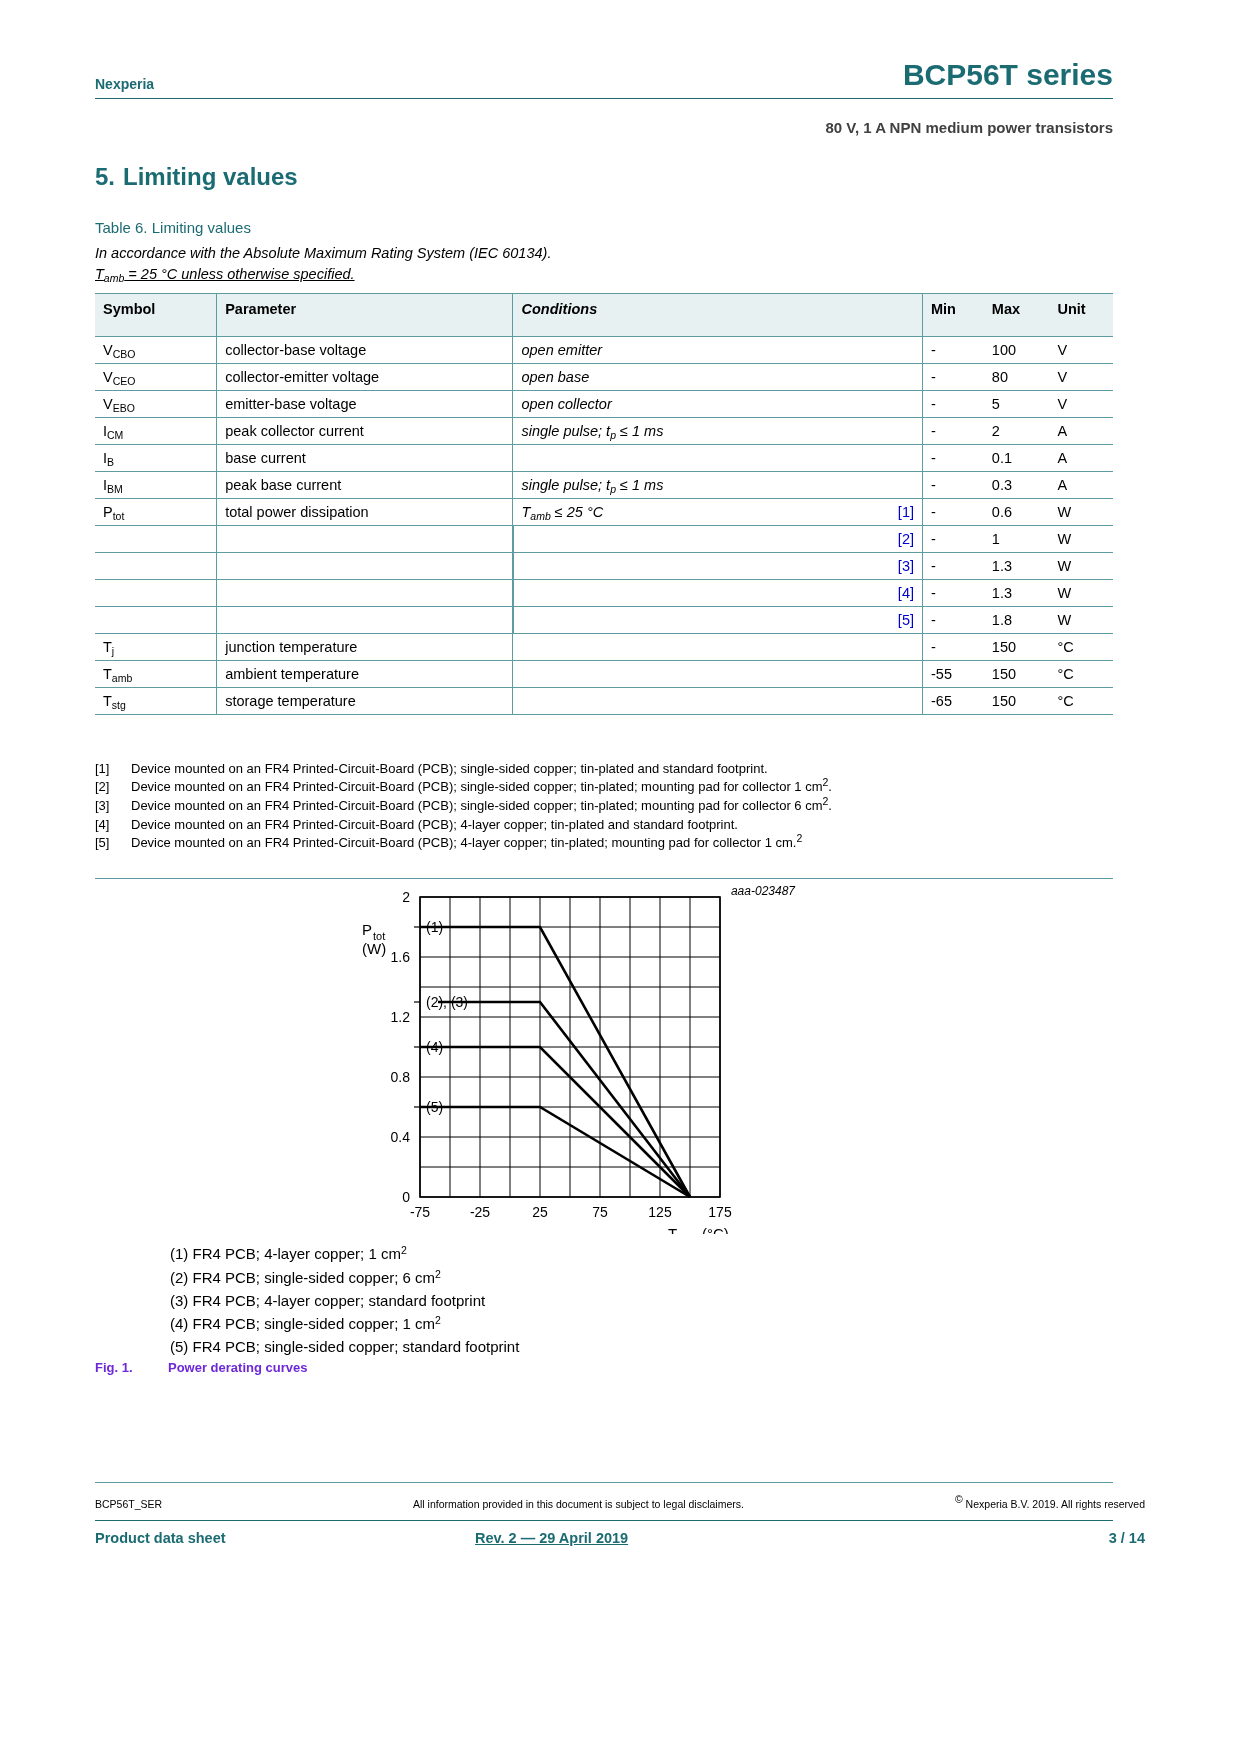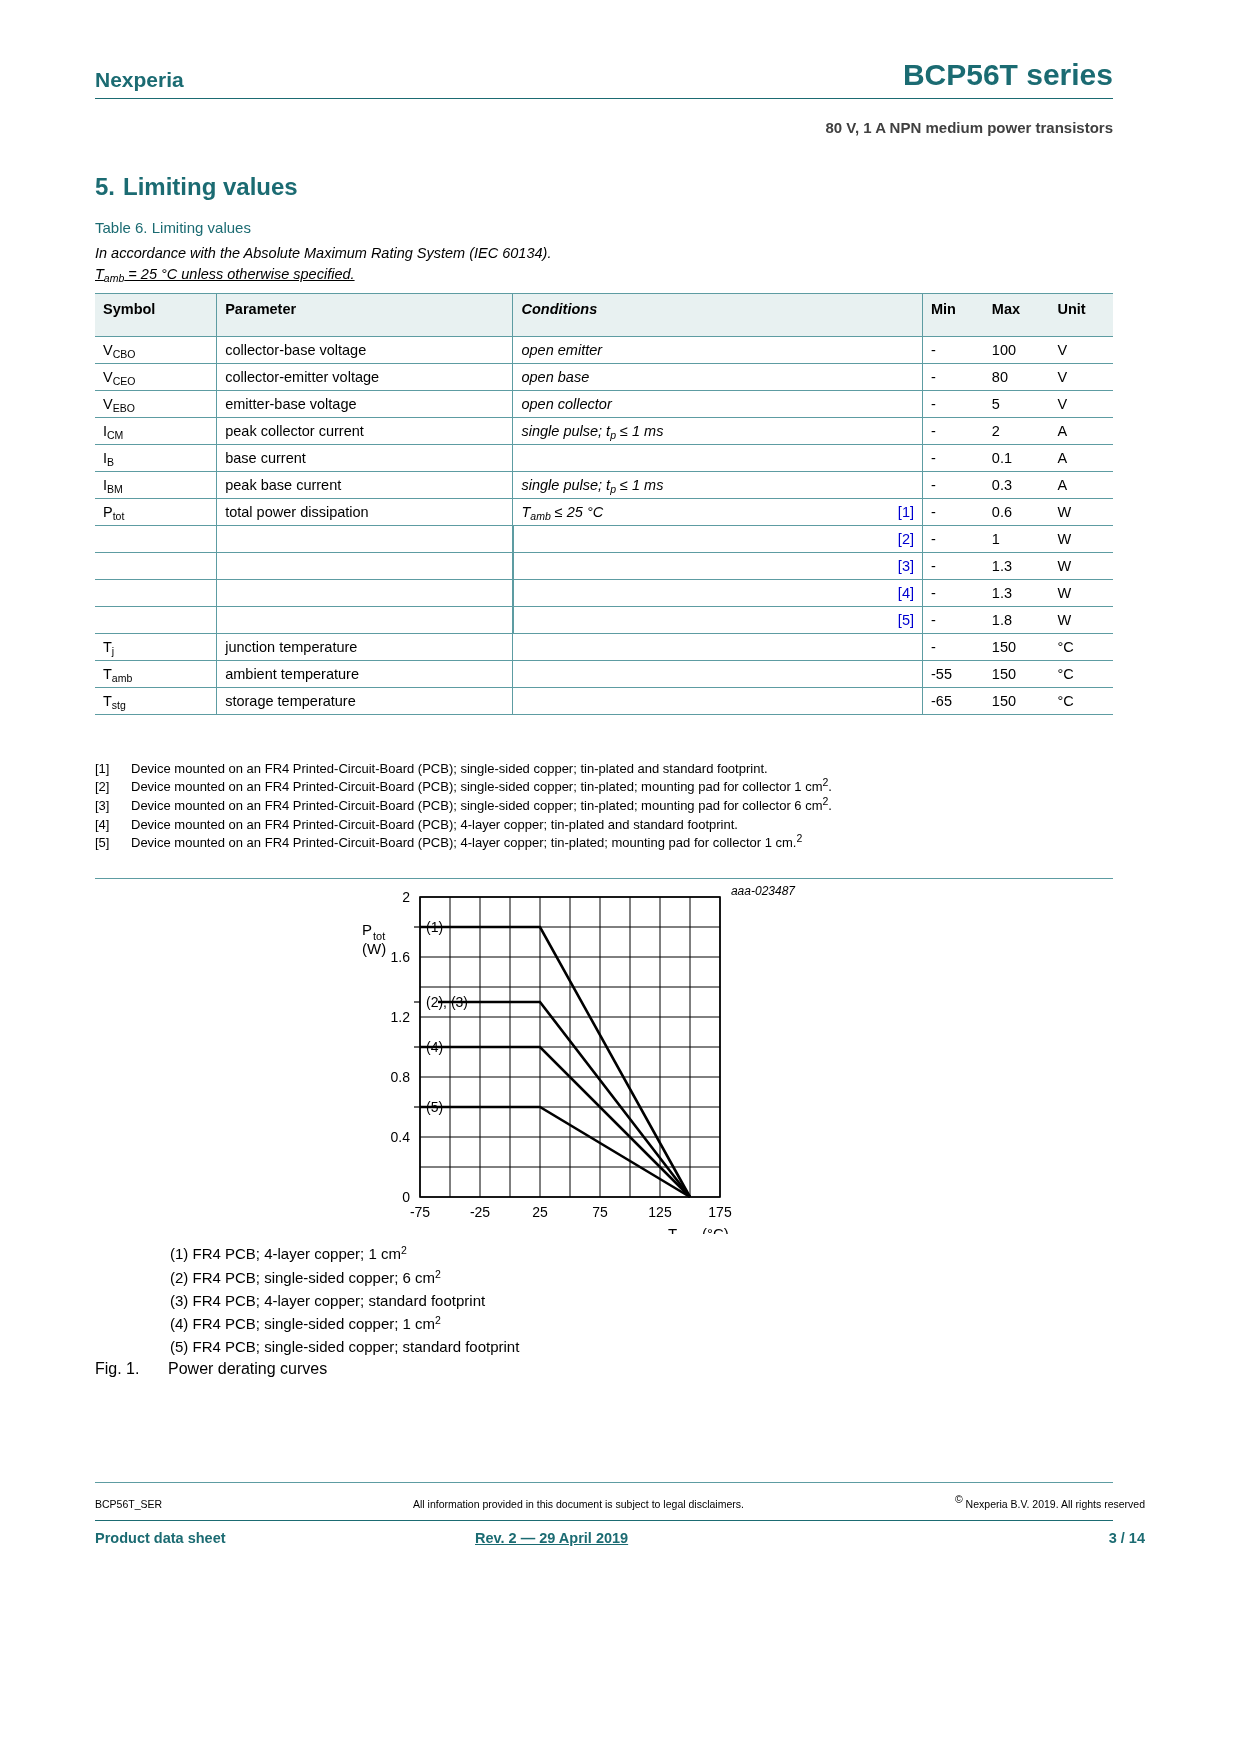--- a/index.html
+++ b/index.html
@@ -9,27 +9,27 @@
     background:#ffffff;
     font-family:"Liberation Sans", sans-serif;
     color:#000000;
     position:relative;
   }
   .page { position:absolute; left:0; top:0; width:1240px; height:1754px; }
 
   
   .hdr { position:absolute; left:95px; top:58px; width:1018px; }
   .hdr-row { display:flex; justify-content:space-between; align-items:flex-end; }
-  .brand { font-size:21px; font-weight:bold; color:#1b6b72; letter-spacing:0px; }
+  .brand { font-size:14px; font-weight:bold; color:#1b6b72; letter-spacing:0px; }
   .prodtitle { font-size:30px; font-weight:bold; color:#1b6b72; }
   .hdr-rule { border-top:1.6px solid #1b6b72; margin-top:6px; }
   .subtitle { text-align:right; font-size:15px; font-weight:bold; color:#404040; margin-top:20px; }
 
   
-  .sec-title { position:absolute; left:95px; top:173px; font-size:24px; font-weight:bold; color:#1b6b72; }
+  .sec-title { position:absolute; left:95px; top:163px; font-size:24px; font-weight:bold; color:#1b6b72; }
   .sec-num { display:inline-block; width:28px; }
 
   .tbl-caption { position:absolute; left:95px; top:219px; font-size:15px; font-weight:normal; color:#1b6b72; }
   .tbl-note1 { position:absolute; left:95px; top:245px; font-size:14.5px; font-style:italic; }
   .tbl-note2 { position:absolute; left:95px; top:266px; font-size:14.5px; font-style:italic;text-decoration:underline; }
 
   
   table.lim { position:absolute; left:95px; top:293px; width:1018px; border-collapse:collapse; font-size:14.5px; }
   table.lim th, table.lim td { border-bottom:1px solid #5d9ca2; padding:5px 8px 5px 8px; vertical-align:top; text-align:left; font-weight:normal; }
   table.lim thead th { background:#e8f1f1; font-weight:bold; border-top:1px solid #5d9ca2; border-bottom:1px solid #5d9ca2; padding-top:7px; padding-bottom:19px; }
@@ -59,21 +59,21 @@
   .figwrap { position:absolute; left:95px; top:878px; width:1018px; }
   .figrule-top { border-top:1px solid #5d9ca2; }
   .figcode { position:absolute; right:318px; top:6px; font-size:12px; font-style:italic; }
 
   .chart-area { position:relative; width:1018px; height:355px; }
   svg.chart { position:absolute; left:0; top:0; }
 
   .legend { position:absolute; left:170px; top:1243px; font-size:15px; line-height:22.5px; }
   .legend div { white-space:nowrap; }
 
-  .figcap { position:absolute; left:95px; top:1360px; font-size:16px; font-weight:normal; color:#000000; }
+  .figcap { position:absolute; left:95px; top:1360px; font-size:13px; font-weight:bold; color:#6d28d9; }
   .figcap .lbl { display:inline-block; width:73px; }
 
   
   .foot-rule { position:absolute; left:95px; top:1482px; width:1018px; border-top:1px solid #5d9ca2; }
   .foot-small { position:absolute; top:1498px; font-size:10.5px; }
   .fs-left { left:95px; }
   .fs-mid { left:413px; }
   .fs-right { right:95px; text-align:right; }
   .foot-rule2 { position:absolute; left:95px; top:1520px; width:1018px; border-top:1.4px solid #1b6b72; }
   .foot-main { position:absolute; top:1530px; font-size:14.5px; font-weight:bold; color:#1b6b72; }

